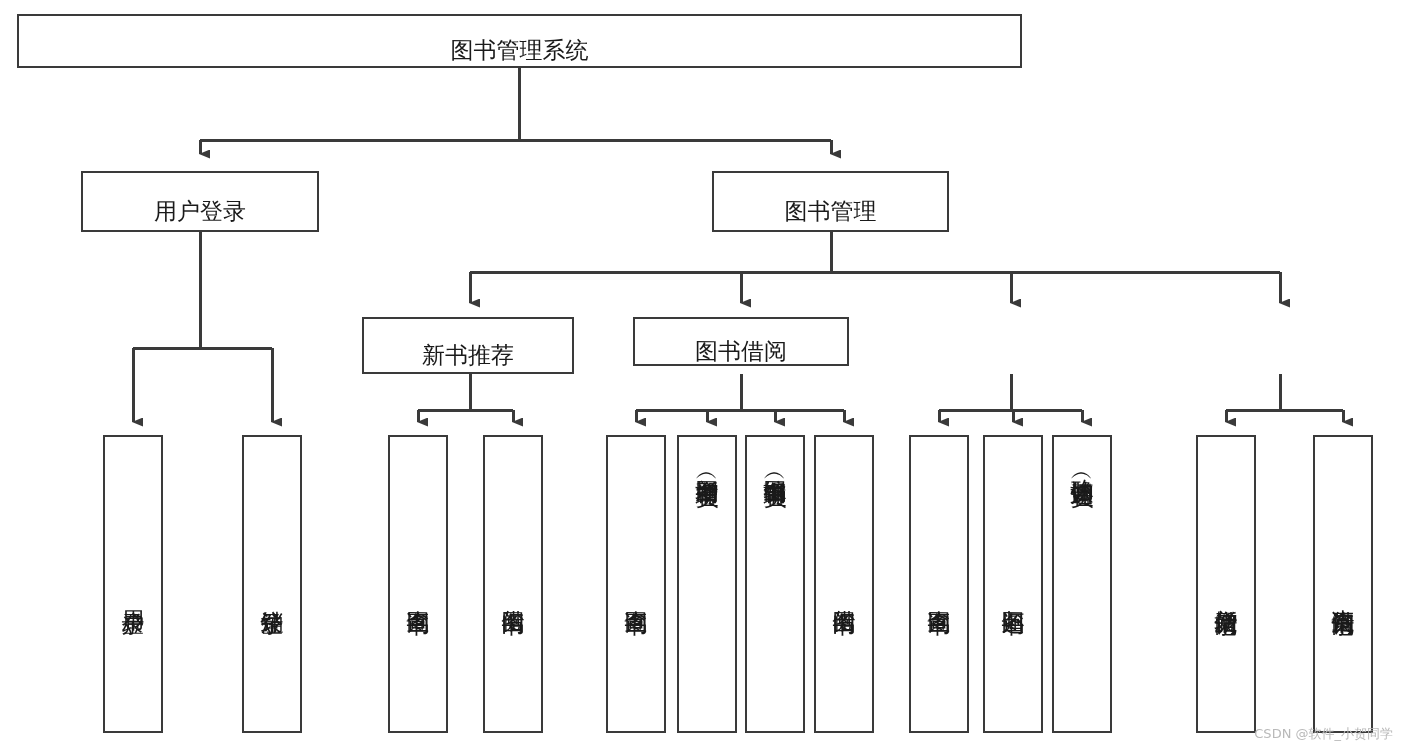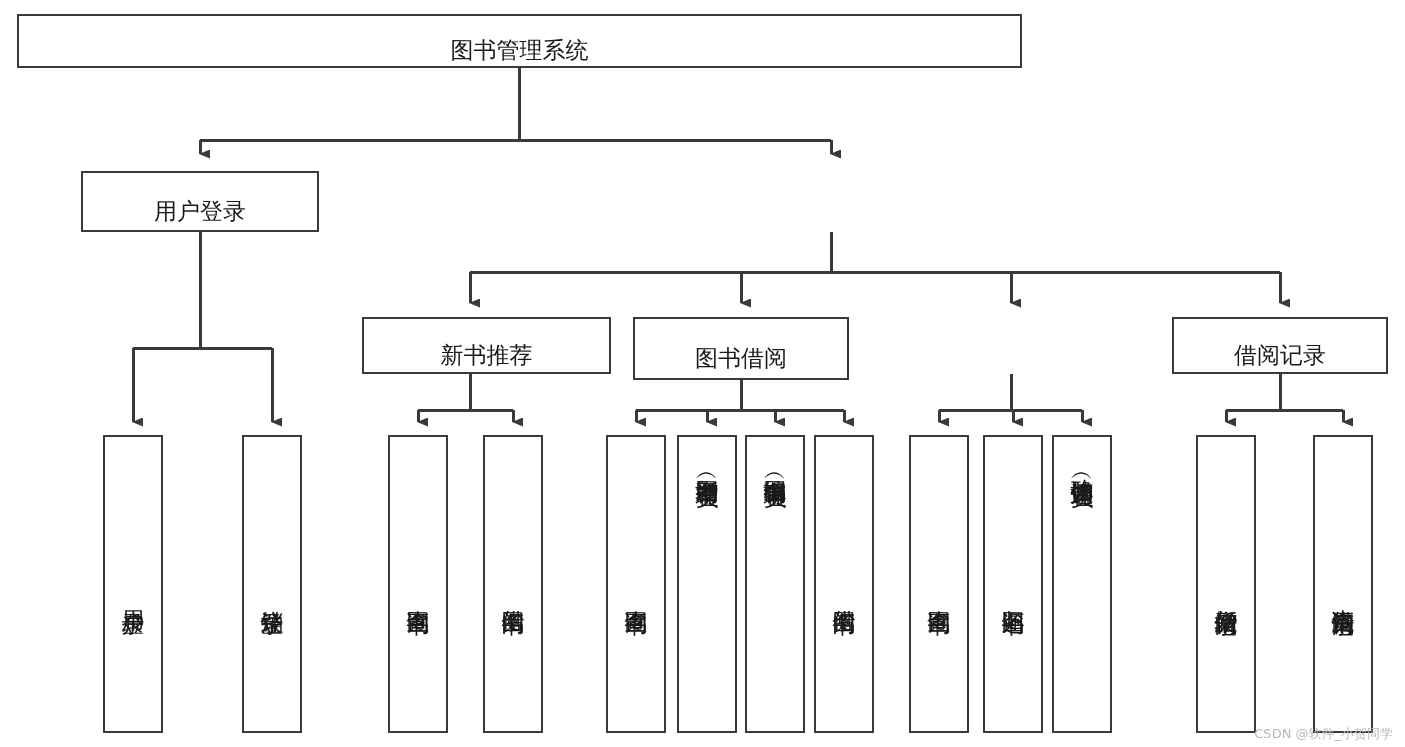--- a/index.html
+++ b/index.html
@@ -132,29 +132,29 @@
     </g>
   </svg>
 
   <div class="node root horizontal" style="left: 17px; top: 14px; width: 1005px; height: 54px; border-color: rgb(58, 58, 58); background: rgb(255, 255, 255); color: rgb(26, 26, 26);">
     <span class="node-label">图书管理系统</span>
   </div>
 
   <div class="node horizontal" style="left: 81px; top: 171px; width: 238px; height: 61px; border-color: rgb(58, 58, 58); background: rgb(255, 255, 255); color: rgb(26, 26, 26);">
     <span class="node-label">用户登录</span>
   </div>
+  <div class="node horizontal" style="left: 712px; top: 171px; width: 237px; height: 61px; border-color: rgb(58, 58, 58); background: rgb(255, 255, 255); color: rgb(26, 26, 26);">
+    <span class="node-label">图书管理</span>
+  </div>
 
-  <div class="node horizontal" style="left: 362px; top: 317px; width: 249px; height: 57px; border-color: rgb(58, 58, 58); background: rgb(255, 255, 255); color: rgb(26, 26, 26);">
+  <div class="node horizontal" style="left: 362px; top: 317px; width: 212px; height: 57px; border-color: rgb(58, 58, 58); background: rgb(255, 255, 255); color: rgb(26, 26, 26);">
     <span class="node-label">新书推荐</span>
   </div>
-  <div class="node horizontal" style="left: 633px; top: 317px; width: 216px; height: 63px; border-color: rgb(58, 58, 58); background: rgb(255, 255, 255); color: rgb(26, 26, 26);">
+  <div class="node horizontal" style="left: 633px; top: 317px; width: 216px; height: 49px; border-color: rgb(58, 58, 58); background: rgb(255, 255, 255); color: rgb(26, 26, 26);">
     <span class="node-label">图书借阅</span>
-  </div>
-  <div class="node horizontal" style="left: 1172px; top: 317px; width: 216px; height: 57px; border-color: rgb(58, 58, 58); background: rgb(255, 255, 255); color: rgb(26, 26, 26);">
-    <span class="node-label">借阅记录</span>
   </div>
 
   <div class="node vertical centered" style="left: 103px; top: 435px; width: 60px; height: 298px; border-color: rgb(58, 58, 58); background: rgb(255, 255, 255); color: rgb(26, 26, 26);">
     <span class="node-label">用户登录</span>
   </div>
   <div class="node vertical centered" style="left: 242px; top: 435px; width: 60px; height: 298px; border-color: rgb(58, 58, 58); background: rgb(255, 255, 255); color: rgb(26, 26, 26);">
     <span class="node-label">注销登录</span>
   </div>
   <div class="node vertical centered" style="left: 388px; top: 435px; width: 60px; height: 298px; border-color: rgb(58, 58, 58); background: rgb(255, 255, 255); color: rgb(26, 26, 26);">
     <span class="node-label">查询图书</span>

